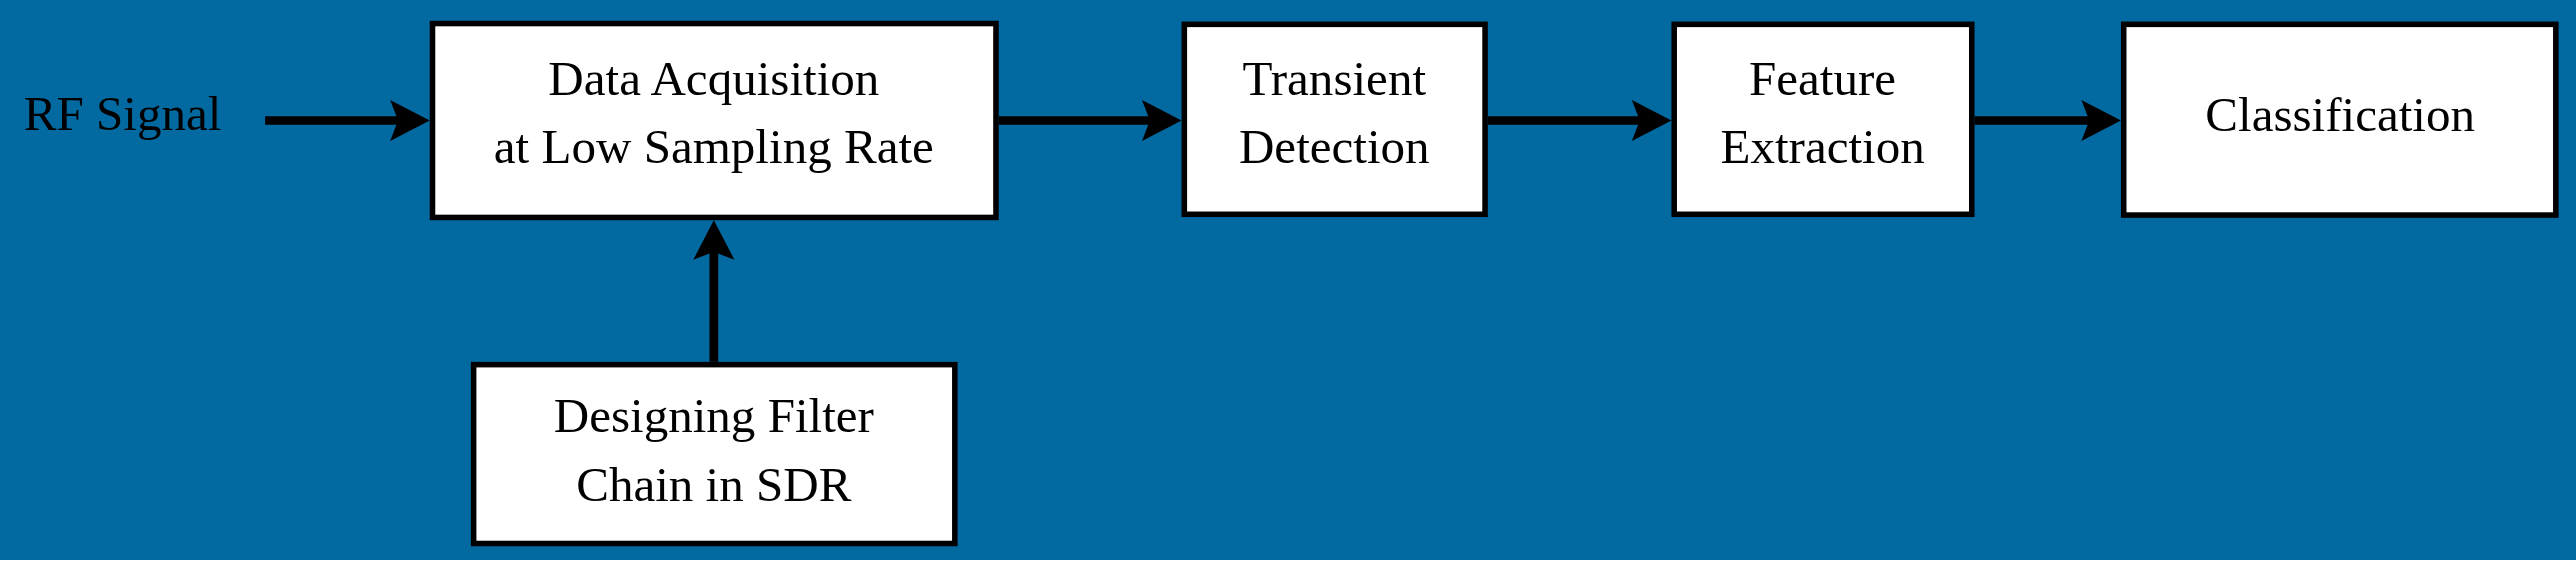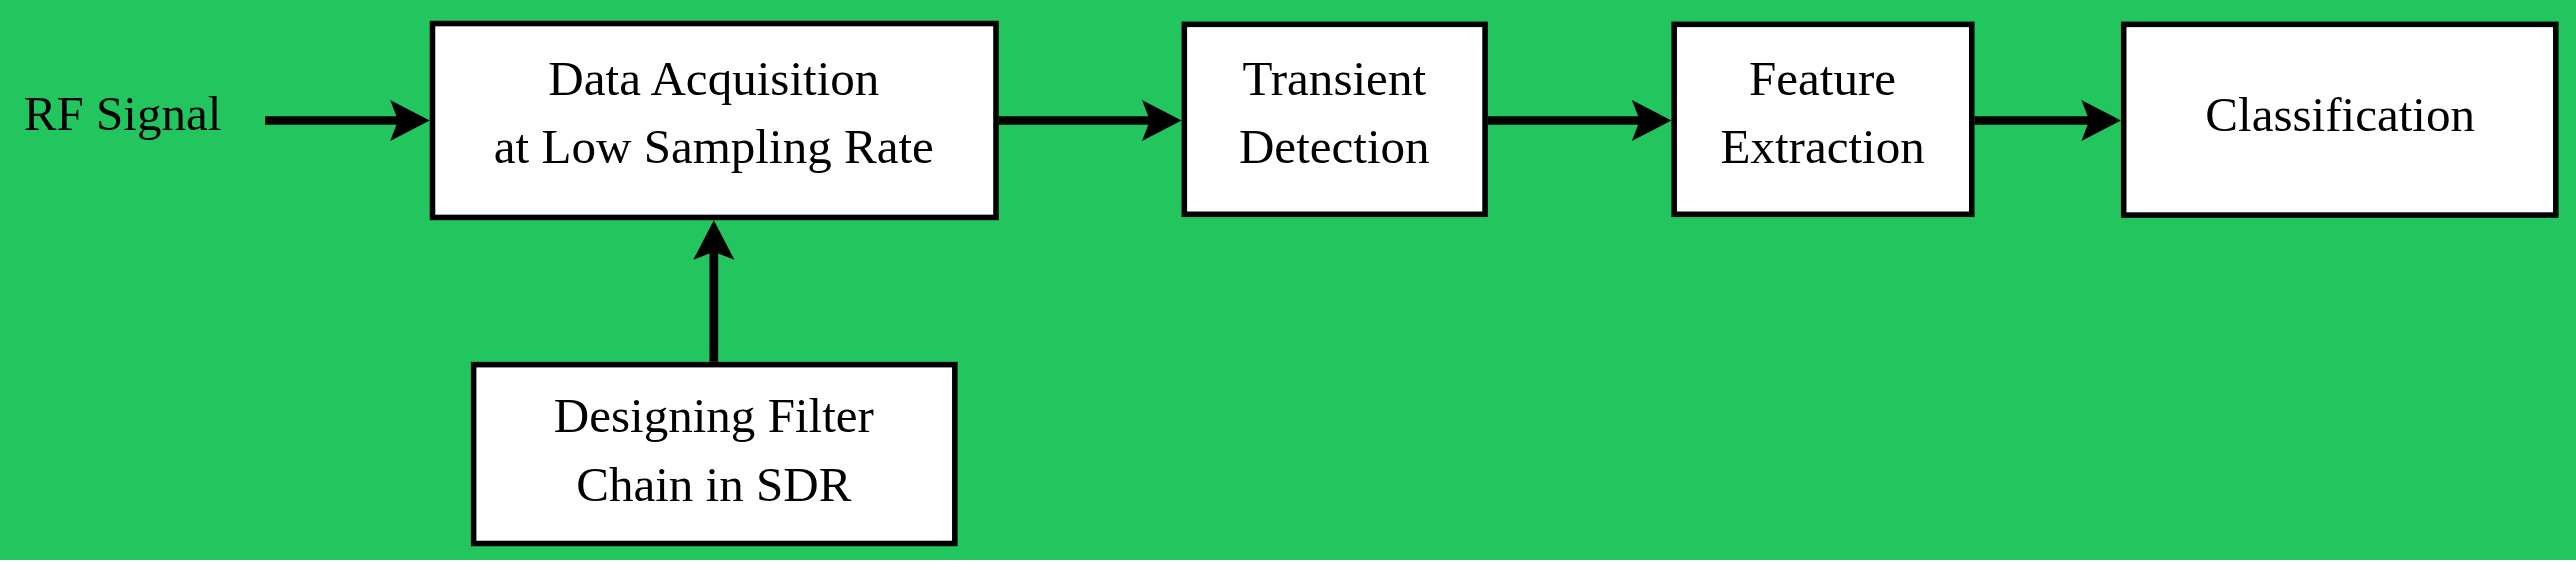--- a/index.html
+++ b/index.html
@@ -7,21 +7,21 @@
     padding: 0;
     background: #ffffff;
   }
   body {
     font-family: "Liberation Serif", "DejaVu Serif", serif;
   }
   #diagram-root {
     position: relative;
     width: 2576px;
     height: 560px;
-    background: #22c55e;
+    background: #0369a1;
     overflow: hidden;
   }
   #flow-svg {
     position: absolute;
     top: 0;
     left: 0;
     width: 2576px;
     height: 571px;
     display: block;
   }

